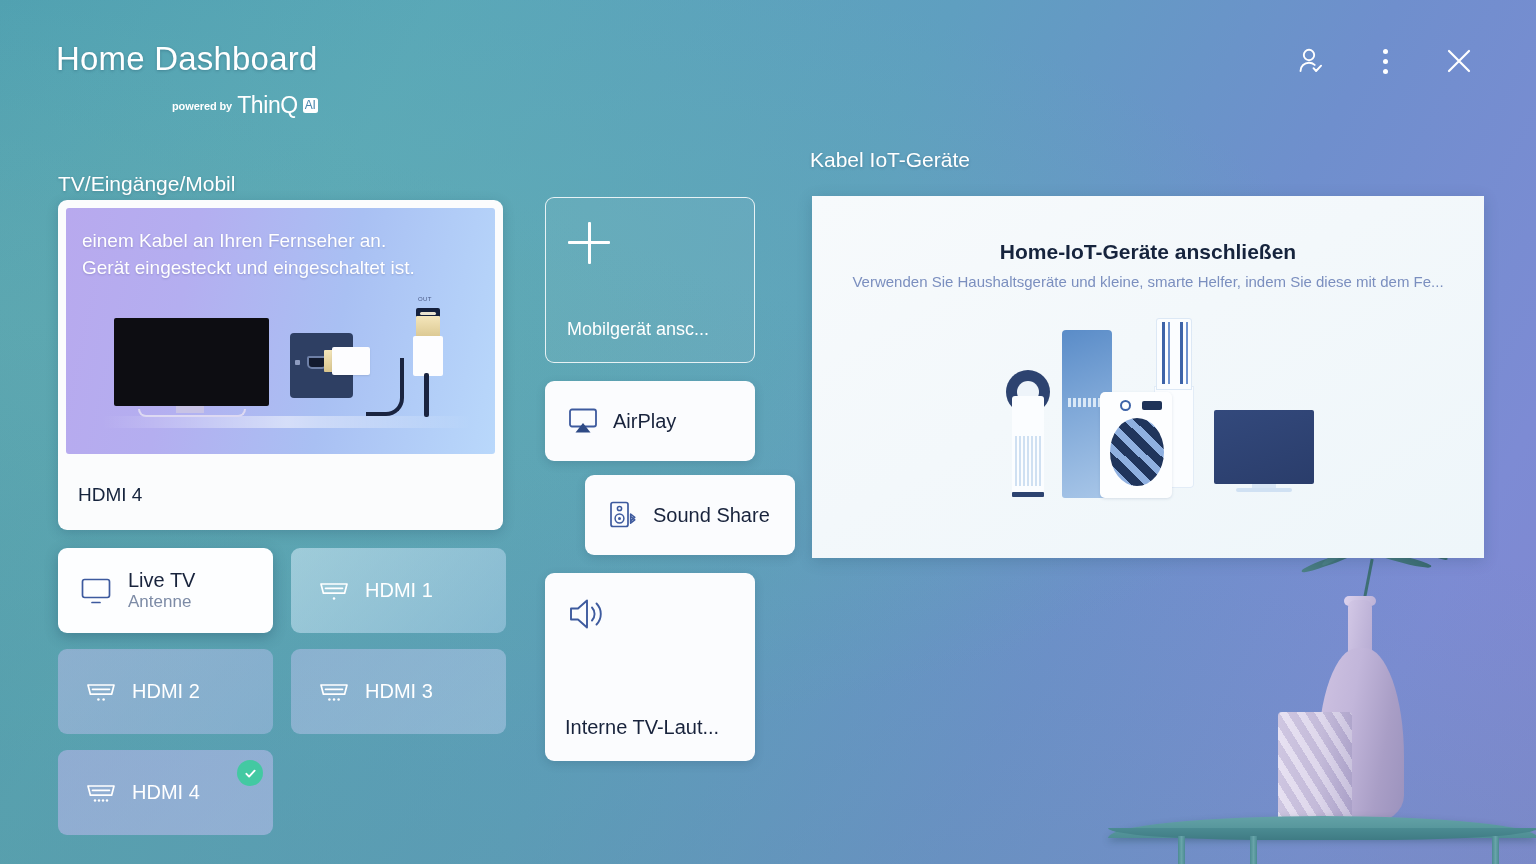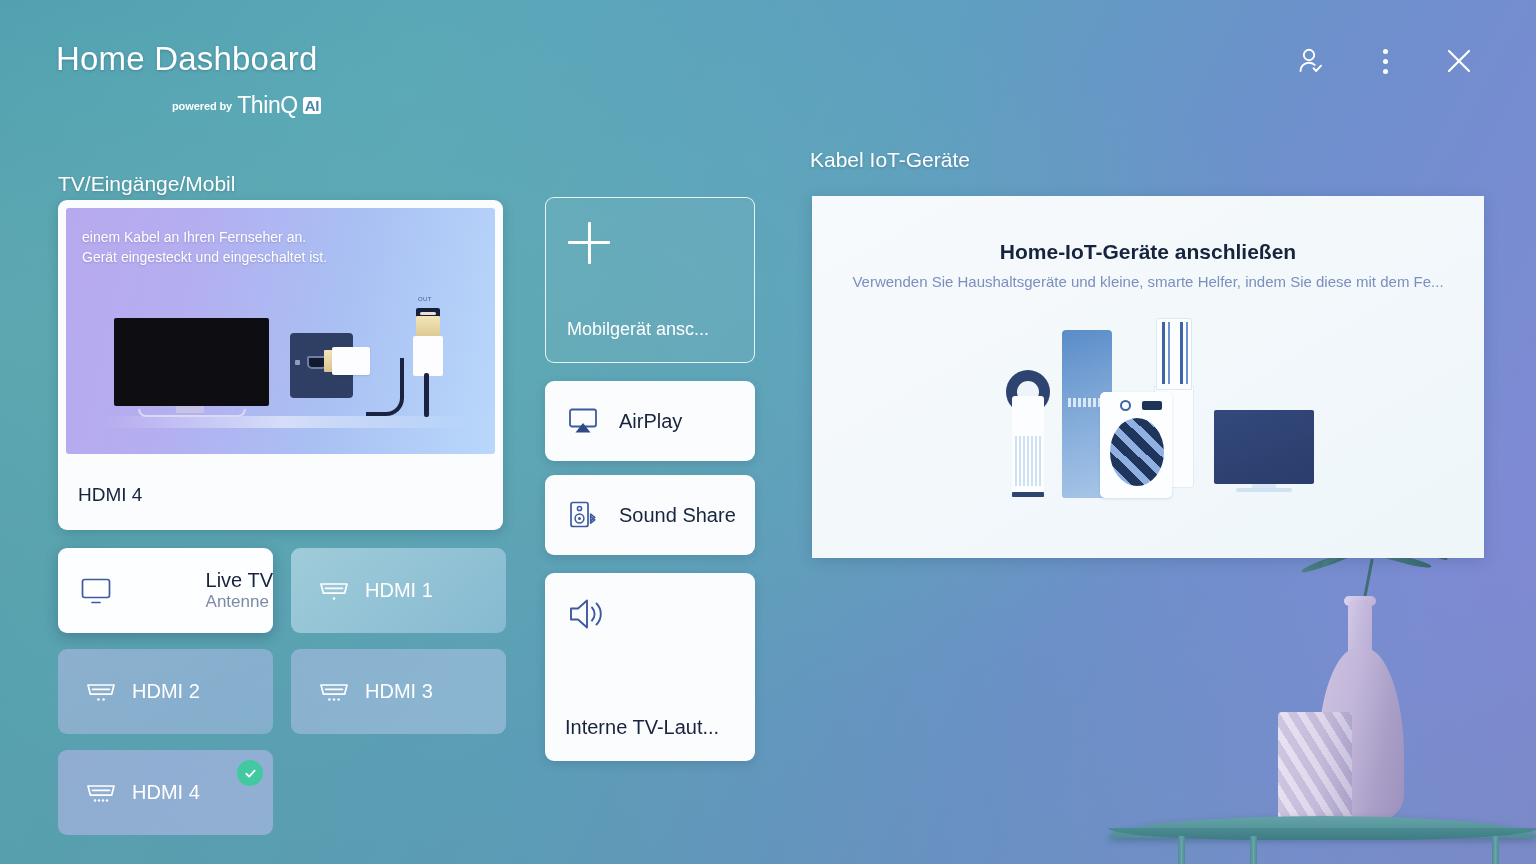--- a/index.html
+++ b/index.html
@@ -80,21 +80,21 @@
   
   .hdr-title {
     position:absolute; left:56px; top:40px;
     font-size:33px; color:#ffffff; font-weight:400; letter-spacing:.2px;
     text-shadow:0 1px 3px rgba(30,70,90,.35);
   }
   .thinq { position:absolute; left:172px; top:92px; display:flex; align-items:center; gap:5px; }
   .thinq .pw { font-size:11px; font-weight:700; color:#fff; letter-spacing:-.1px; }
   .thinq .tq { font-size:23px; font-weight:400; color:#fff; letter-spacing:-.4px; }
   .thinq .ai {
-    background:#fff; color:#4a86ad; font-size:15px; font-weight:700;
+    background:#fff; color:#4a86ad; font-size:12px; font-weight:400;
     border-radius:2.5px; padding:1px 2px 1.5px; line-height:1; letter-spacing:-.3px;
   }
 
   .hdr-icons { position:absolute; right:56px; top:40px; display:flex; align-items:center; gap:32px; }
   .hdr-icons .ic { width:42px; height:42px; display:flex; align-items:center; justify-content:center; cursor:pointer; }
   .dots { display:flex; flex-direction:column; gap:5px; align-items:center; }
   .dots span { width:5px; height:5px; border-radius:50%; background:#fff; display:block; }
 
   
   .sec-h {
@@ -108,21 +108,21 @@
   .preview {
     position:absolute; left:58px; top:200px; width:445px; height:330px;
     background:#fbfcfd; border-radius:9px; padding:8px;
     box-shadow:0 3px 12px rgba(25,60,85,.22);
   }
   .preview .img {
     position:relative; width:100%; height:246px; border-radius:3px; overflow:hidden;
     background:linear-gradient(102deg,#b8a9ee 0%,#b4aef0 28%,#a9c0f3 62%,#b9d8fb 100%);
   }
   .preview .cap {
-    position:absolute; left:16px; top:20px; color:#fff; font-size:14px;
+    position:absolute; left:16px; top:20px; color:#fff; font-size:19px;
     line-height:1.42; text-shadow:0 1px 2px rgba(60,60,120,.25); white-space:nowrap;
   }
   .preview .label {
     position:absolute; left:20px; bottom:24px; color:#16243d; font-size:19px;
   }
   
   .tv-body { position:absolute; left:48px; top:110px; width:155px; height:88px; background:#0d0d12; border-radius:2px; }
   .tv-neck { position:absolute; left:110px; top:198px; width:28px; height:7px; background:#c8c3e6; }
   .tv-foot { position:absolute; left:72px; top:201px; width:108px; height:8px; border:2px solid #ddd9f2; border-top:none; border-radius:0 0 40px 40px; }
   .wallplate { position:absolute; left:224px; top:125px; width:63px; height:65px; background:#2e3f63; border-radius:4px; }
@@ -148,21 +148,21 @@
     background:rgba(255,255,255,.30);
     color:#fff; font-size:20px;
     cursor:pointer;
   }
   .inp.hdmi1 { background:linear-gradient(135deg,rgba(214,236,250,.55),rgba(186,216,243,.45)); }
   .inp.hdmi2 { background:linear-gradient(135deg,rgba(196,190,240,.48),rgba(190,196,242,.42)); }
   .inp.hdmi3 { background:linear-gradient(135deg,rgba(196,196,242,.46),rgba(200,214,246,.42)); }
   .inp.hdmi4 { background:linear-gradient(135deg,rgba(190,182,238,.55),rgba(198,194,244,.5)); }
   .inp.live {
     background:#fdfeff; box-shadow:0 4px 14px rgba(20,55,80,.30);
-    padding-left:22px; gap:16px;justify-content:space-between;
+    padding-left:22px; gap:16px;
   }
   .inp.live .t1 { color:#18233c; font-size:20px; line-height:1.12; }
   .inp.live .t2 { color:#7d8ba6; font-size:17px; line-height:1.2; }
   .badge {
     position:absolute; right:10px; top:10px; width:26px; height:26px; border-radius:50%;
     background:#43c9a2; display:flex; align-items:center; justify-content:center;
   }
 
   
   .mid { position:absolute; left:545px; top:197px; width:210px; }
@@ -176,26 +176,26 @@
     content:''; position:absolute; background:#fff; border-radius:1px;
   }
   .card-add .plus:before { left:0; top:19px; width:42px; height:3px; }
   .card-add .plus:after  { left:19.5px; top:0; width:3px; height:42px; }
   .card-add .lbl { position:absolute; left:21px; bottom:22px; color:#fff; font-size:18px; white-space:nowrap; }
 
   .card-w {
     position:relative; width:210px; border-radius:9px; background:#fbfcfe;
     box-shadow:0 3px 10px rgba(25,60,85,.18); cursor:pointer;
   }
-  .card-row { height:80px; display:flex; align-items:center; gap:20px; padding-left:22px; }
+  .card-row { height:80px; display:flex; align-items:center; gap:14px; padding-left:22px; }
   .card-row .lbl { color:#18233c; font-size:20px; white-space:nowrap; }
   .card-tall { height:188px; }
   .card-tall .ic { position:absolute; left:22px; top:22px; }
   .card-tall .lbl { position:absolute; left:20px; bottom:22px; color:#18233c; font-size:20px; white-space:nowrap; }
-  .mt14 { margin-top:14px; }
+  .mt14 { margin-top:14px;margin-left:40px; }
   .mt18 { margin-top:18px; }
 
   
   .iot {
     position:absolute; left:812px; top:196px; width:672px; height:362px;
     background:linear-gradient(150deg,#f7fafc 0%,#f3f8fb 45%,#eef6fa 100%);
     border-radius:0; box-shadow:0 3px 14px rgba(25,60,85,.20);
     text-align:center; cursor:pointer;
   }
   .iot h3 { margin-top:44px; font-size:21px; font-weight:700; color:#16243d; }

